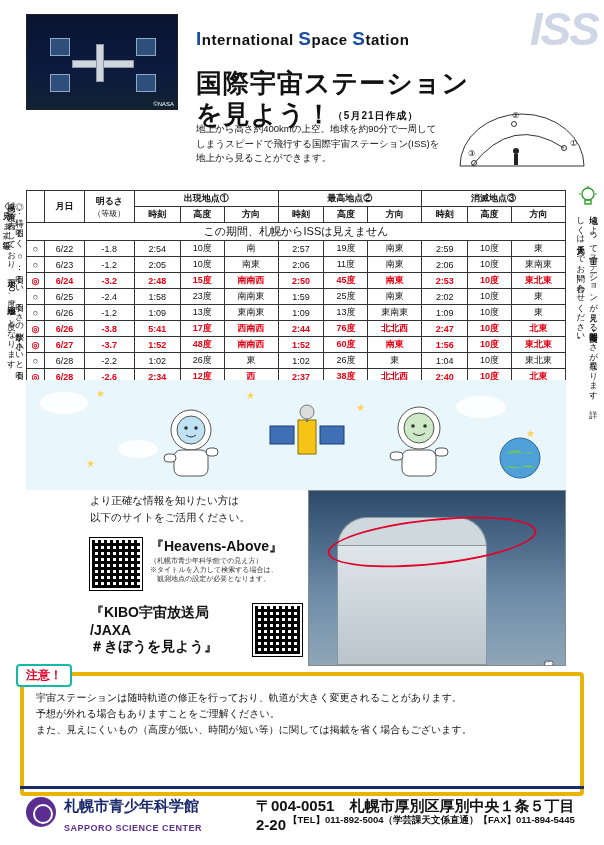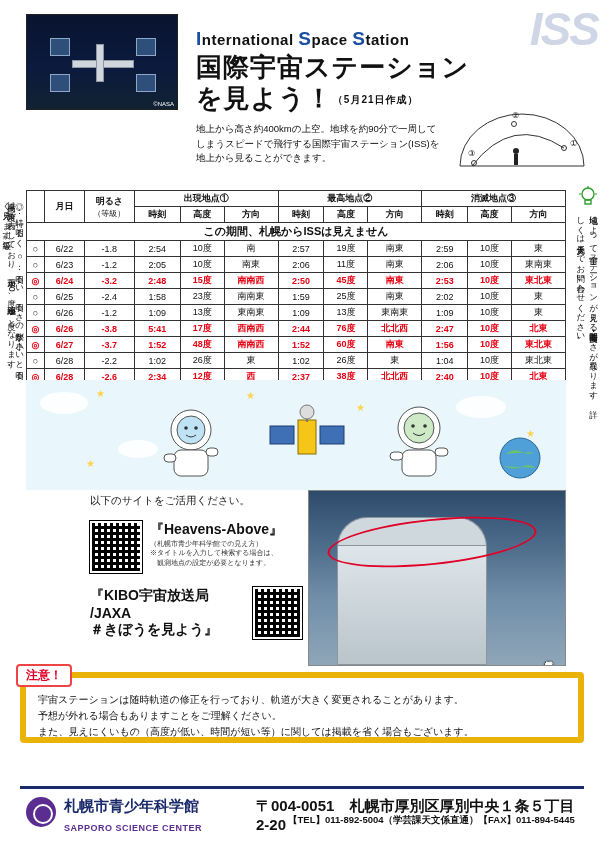--- a/index.html
+++ b/index.html
@@ -42,21 +42,21 @@
     position:absolute; left:6px; top:14px; font-size:34px; font-weight:bold; line-height:1;
   }
   .issue-suffix {
     position:absolute; right:6px; bottom:4px; font-size:15px; font-weight:bold;
   }
 
   .title-block { position:absolute; left:196px; top:28px; width:396px; }
   .eng-title { font-size:15px; letter-spacing:0.5px; color:#111; font-weight:bold; }
   .eng-title .cap { color:#1a4fa0; font-size:19px; }
   .jp-title {
-    font-size:26px; font-weight:bold; letter-spacing:1px; margin-top:2px; line-height:1.18;
+    font-size:26px; font-weight:bold; letter-spacing:1px; margin-top:18px; line-height:1.18;
   }
   .jp-title2 { font-size:26px; font-weight:bold; letter-spacing:1px; line-height:1.18; }
   .made-date { font-size:10px; font-weight:bold; vertical-align:middle; }
   .iss-watermark {
     position:absolute; right:6px; top:2px; font-size:46px; font-weight:bold;
     color:#cfd6e6; letter-spacing:-2px; font-style:italic; z-index:0;
   }
   .lead {
     position:absolute; left:196px; top:122px; width:244px;
     font-size:9.5px; line-height:1.55; color:#111;
@@ -77,21 +77,21 @@
   }
 
   
   .table-wrap { position:absolute; left:26px; top:190px; width:540px; }
   table.sched { border-collapse:collapse; width:540px; font-size:9px; }
   table.sched th, table.sched td {
     border:1px solid #333; text-align:center; padding:1px 0; height:15px;
     font-family:"Liberation Sans", sans-serif;
   }
   table.sched th { background:#fff; font-weight:bold; font-size:9px; }
-  .notice-row td { font-weight:bold; font-size:11px; height:20px;margin-top:16px; }
+  .notice-row td { font-weight:normal; font-size:11px; height:20px;margin-top:16px; }
   .red { color:#e60012; font-weight:bold; }
   .mark { font-size:9px; }
   .mark-red { color:#e60012; font-size:9px; font-weight:bold; }
 
   
   .illus {
     position:absolute; left:26px; top:380px; width:540px; height:110px;
     background:#e9f6fb;
     border:0;
   }
@@ -130,26 +130,26 @@
     position:absolute; right:12px; bottom:10px; color:#fff; font-size:8px;
     writing-mode:vertical-rl; text-shadow:0 0 2px #000;
   }
   .photo-ellipse {
     position:absolute; left:18px; top:28px; width:210px; height:46px;
     border:2px solid #e2002b; border-radius:50%; transform:rotate(-6deg);
   }
 
   
   .caution-box {
-    position:absolute; left:20px; top:672px; width:564px; height:71px;
-    border:6px solid #eab308; border-radius:4px; background:#fff;
+    position:absolute; left:20px; top:672px; width:564px; height:124px;
+    border:4px solid #eab308; border-radius:4px; background:#fff;
   }
   .caution-tag {
     position:absolute; left:16px; top:664px; background:#fff;
-    border:2px solid #ef4444; border-radius:4px; color:#e2002b;
+    border:2px solid #14b8a6; border-radius:4px; color:#e2002b;
     font-weight:bold; font-size:12px; padding:1px 8px;
   }
   .caution-body { padding:14px 12px 6px 12px; font-size:10px; line-height:1.6; }
   .caution-em { color:#e2002b; font-weight:bold; font-size:11.5px; }
 
   
   .footer {
     position:absolute; left:20px; top:786px; width:564px; height:46px;
     border-top:3px solid #1b2a6b;
   }
@@ -493,20 +493,21 @@
 
     <svg style="position:absolute; left:470px; top:54px;" width="48" height="48">
       <circle cx="24" cy="24" r="20" fill="#4f9fd8" stroke="#2d6b99"></circle>
       <path d="M10 20 q8 -7 16 -2 q6 4 12 0" fill="#6cc36c" opacity=".9"></path>
       <path d="M8 32 q10 5 20 0 q6 -3 12 2" fill="#6cc36c" opacity=".9"></path>
     </svg>
   </div>
 
   <div class="links-box">
     <div class="links-head">
+      <div>より正確な情報を知りたい方は</div>
       <div>以下のサイトをご活用ください。</div>
     </div>
 
     <div style="display:flex; align-items:flex-start; gap:8px; margin-top:12px;">
       <div class="qr"></div>
       <div>
         <div class="site-name">『Heavens-Above』</div>
         <div class="site-sub">（札幌市青少年科学館での見え方）</div>
         <div class="site-sub">※タイトルを入力して検索する場合は、</div>
         <div class="site-sub">　観測地点の設定が必要となります。</div>

